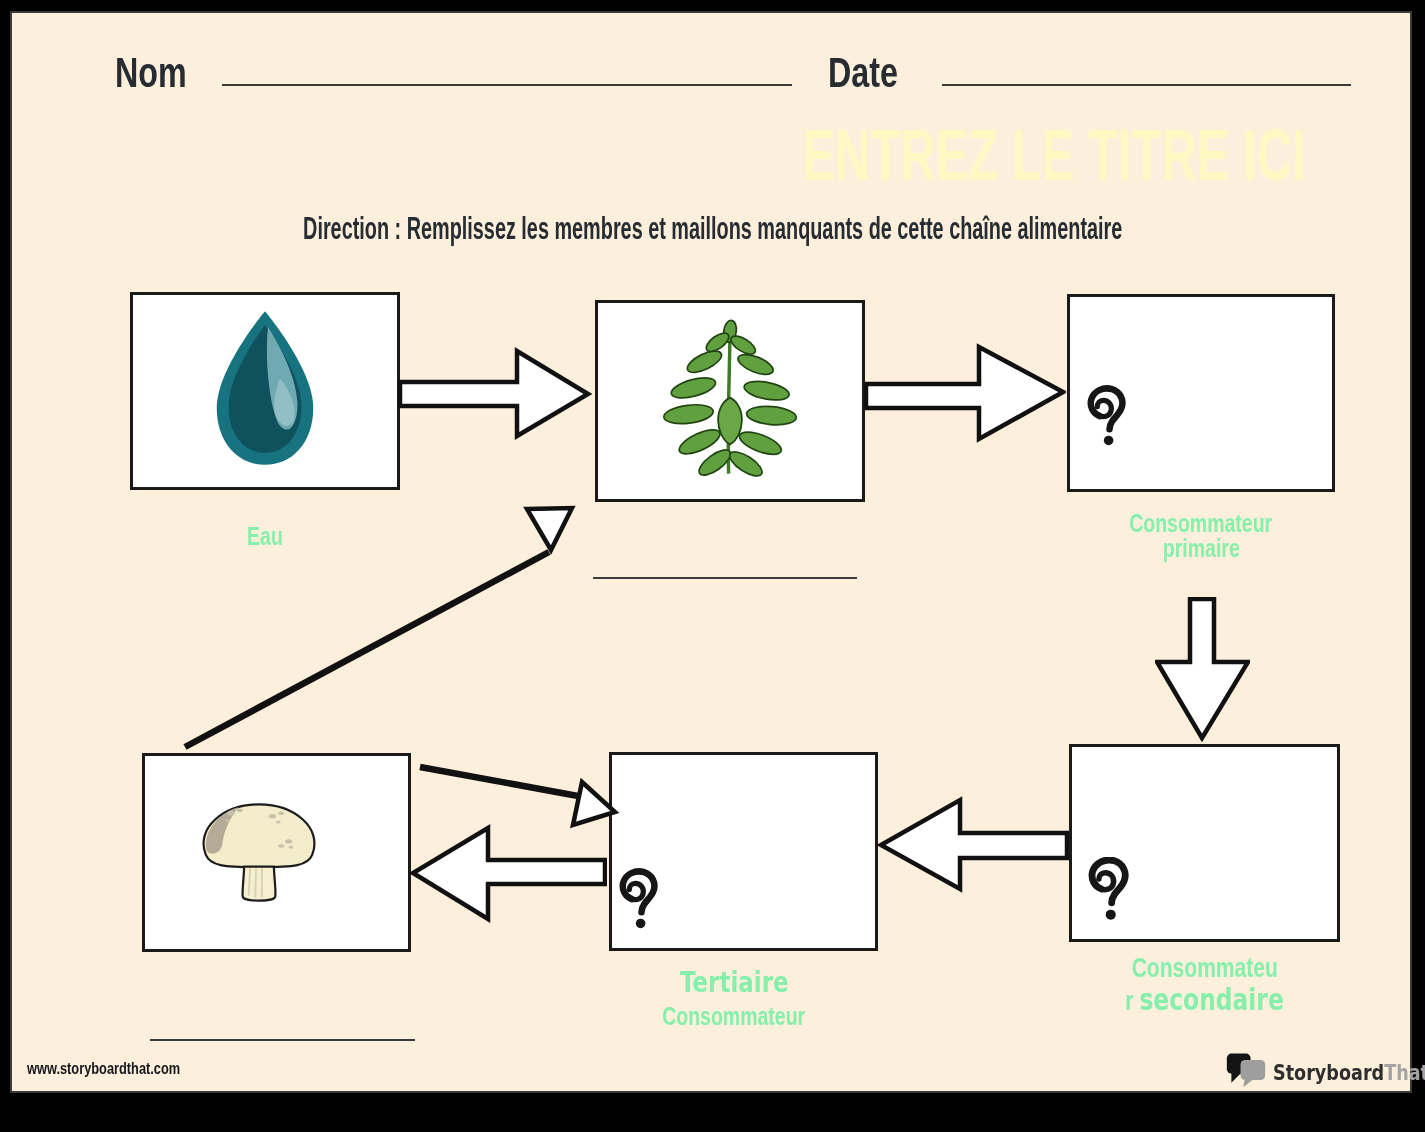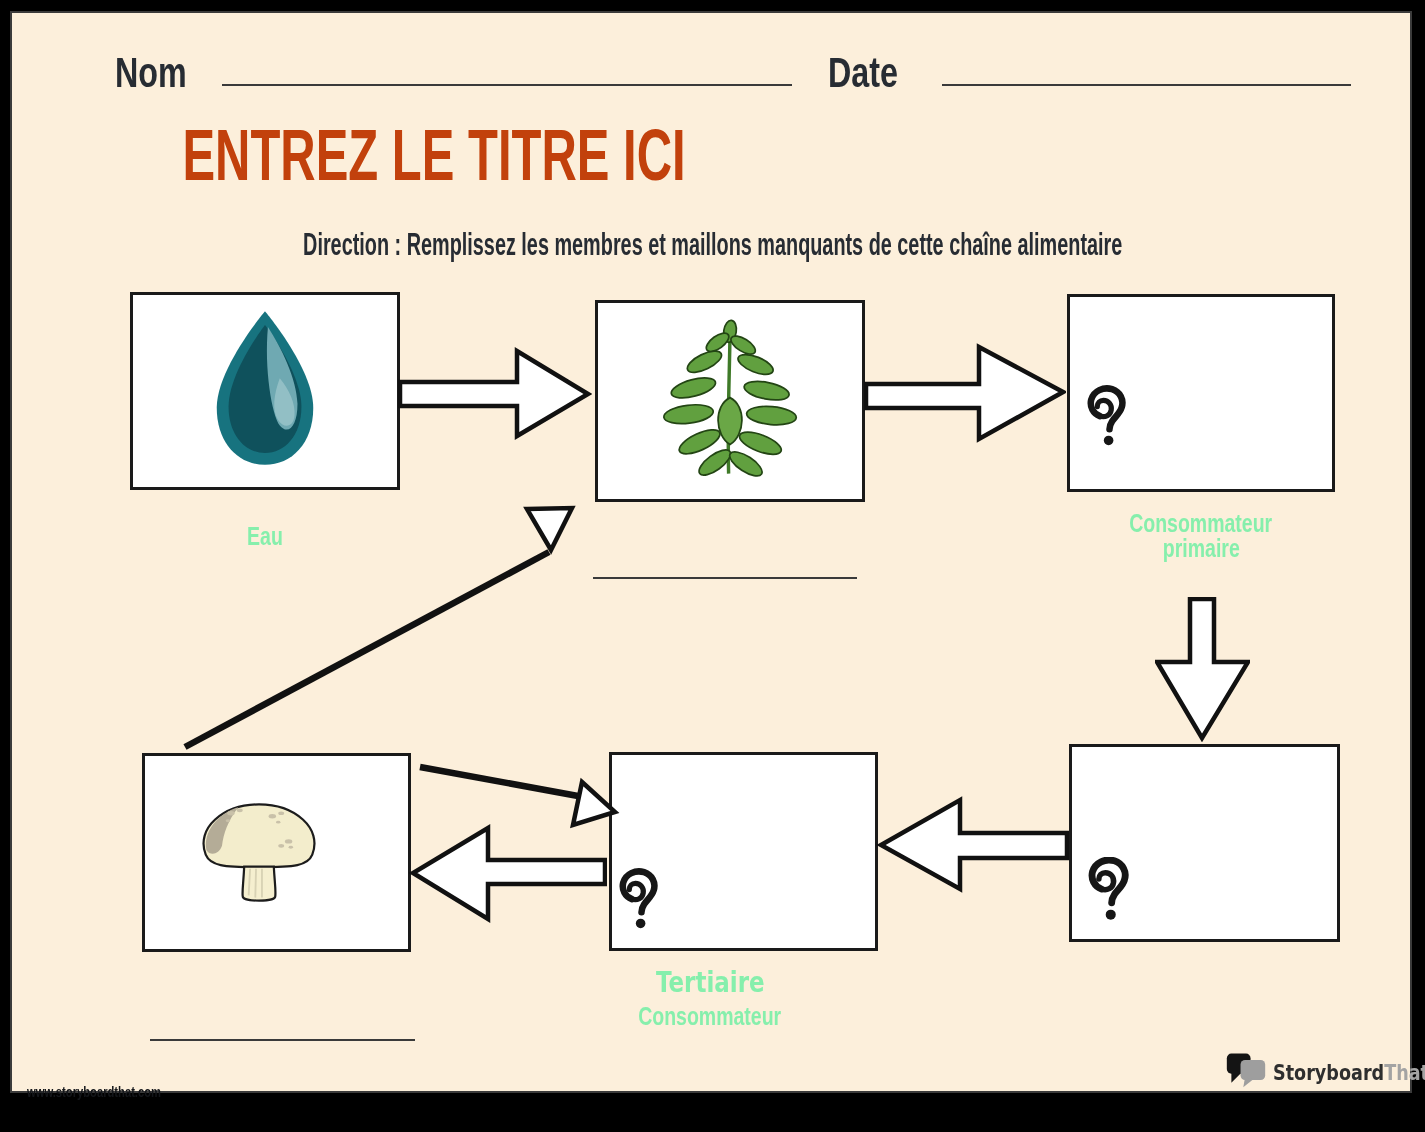--- a/index.html
+++ b/index.html
@@ -5,33 +5,33 @@
   html,body{margin:0;padding:0;background:#000;}
   .canvas{position:relative;width:1425px;height:1132px;background:#000;overflow:hidden;
           font-family:"Liberation Sans","DejaVu Sans",sans-serif;}
   .page{position:absolute;left:10px;top:11px;width:1402px;height:1082px;
         background:#fcefdb;border:2px solid #3b3b3b;box-sizing:border-box;}
   .abs{position:absolute;}
   .cond{display:inline-block;transform:scaleX(0.78);transform-origin:center center;white-space:nowrap;}
   .cond-left{display:inline-block;transform:scaleX(0.75);transform-origin:left center;white-space:nowrap;}
   .hdr-label{font-size:43px;font-weight:700;color:#272c33;}
   .hline{position:absolute;border-top:2px solid #3a3a3a;height:0;}
-  .title{width:1360px;left:64px;top:114px;text-align:left;font-size:72px;font-weight:700;
-         color:#c2410c;letter-spacing:0px;}
+  .title{width:1360px;left:64px;top:114px;text-align:right;font-size:72px;font-weight:700;
+         color:#fef9c3;letter-spacing:0px;}
   .title .cond{transform:scaleX(0.68);}
-  .direction{left:0;width:1425px;top:226px;text-align:center;font-size:32px;font-weight:700;color:#272c33;}
+  .direction{left:0;width:1425px;top:210px;text-align:center;font-size:32px;font-weight:700;color:#272c33;}
   .direction .cond{transform:scaleX(0.62);}
   .box{position:absolute;background:#fff;border:3px solid #1a1a1a;box-sizing:border-box;
        display:flex;align-items:center;justify-content:center;}
   .node-label{position:absolute;text-align:center;font-weight:700;color:#86efac;font-size:25px;line-height:25px;}
   .round-font{font-family:"DejaVu Sans",sans-serif;font-weight:700;}
   .arrow{position:absolute;}
   .arrow svg{display:block;}
   .qmark{position:absolute;}
-  .footer-url{left:27px;top:1060px;font-size:14px;font-weight:700;color:#14161a;margin-top:24px;}
+  .footer-url{left:27px;top:1060px;font-size:16px;font-weight:700;color:#14161a;}
   .logo{left:1225px;top:1051px;display:flex;align-items:center;gap:6px;}
   .logo-text{font-family:"DejaVu Sans",sans-serif;font-size:22px;font-weight:700;white-space:nowrap;}
   .logo-text .primary{color:#2e2e2e;}
   .logo-text .secondary{color:#a3a3a3;}
 </style>
 </head>
 <body>
 
 <div class="canvas">
   <div class="page"></div>
@@ -179,22 +179,26 @@
     <span class="cond">Eau</span>
   </div>
 
   <div class="hline" style="left:593px;top:577px;width:264px;"></div>
 
   <div class="node-label" style="left:1051px;top:511px;width:300px;">
     <span class="cond">Consommateur</span><br>
     <span class="cond">primaire</span>
   </div>
 
-
-  <div class="node-label" style="left:560px;top:966px;width:300px;font-size:25px;line-height:33px;">
+  <div class="node-label" style="left:1055px;top:953px;width:300px;font-size:27px;line-height:31px;">
+    <span class="cond">Consommateu</span><br>
+    <span class="cond"><span>r </span><span class="round-font" style="font-size:30px;">secondaire</span></span>
+  </div>
+
+  <div class="node-label" style="left:584px;top:966px;width:300px;font-size:25px;line-height:33px;">
     <span class="cond round-font" style="font-size:28px;transform:scaleX(0.82);">Tertiaire</span><br>
     <span class="cond">Consommateur</span>
   </div>
 
   <div class="hline" style="left:150px;top:1039px;width:265px;"></div>
 
   <div class="abs footer-url">
     <span class="cond-left" style="transform:scaleX(0.8);">www.storyboardthat.com</span>
   </div>
 

